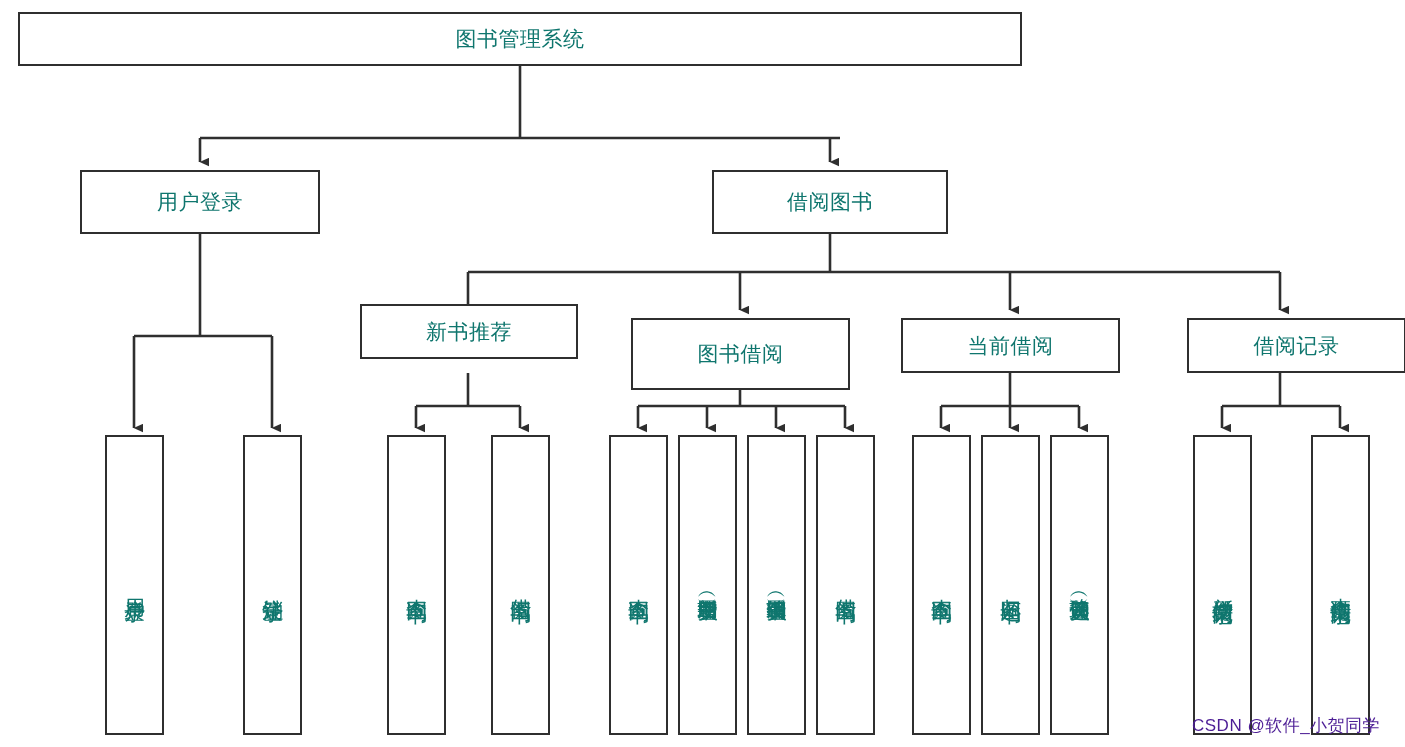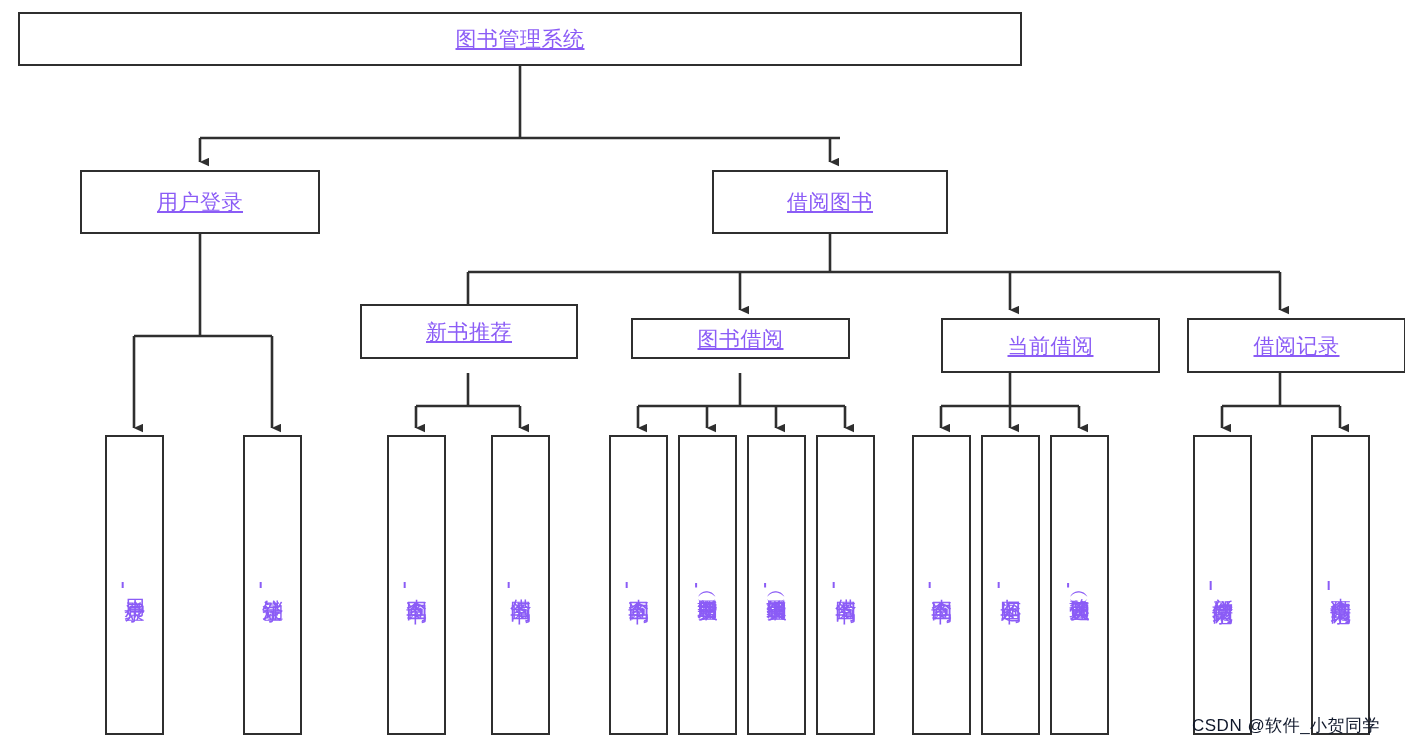--- a/index.html
+++ b/index.html
@@ -26,22 +26,21 @@
     pointer-events: none;
   }
   .node {
     position: absolute;
     box-sizing: border-box;
     background: #ffffff;
     border: 2.5px solid #2f2f2f;
     display: flex;
     align-items: center;
     justify-content: center;
-    color: #8b5cf6;
-    text-decoration: underline;
+    color: #0f766e;
   }
   .node.h {
     
   }
   .node.h .label {
     font-size: 21px;
     line-height: 1.2;
     letter-spacing: 0.5px;
     white-space: nowrap;
   }
@@ -58,21 +57,21 @@
     letter-spacing: 1.5px;
     white-space: nowrap;
     text-align: center;
   }
   .node.v.tight .label {
     font-size: 20px;
     letter-spacing: 0.5px;
   }
   .watermark {
     position: absolute;
-    color: #0f172a;
+    color: #4c1d95;
     font-size: 17px;
     letter-spacing: 0.5px;
     white-space: nowrap;
     user-select: none;
   }
 </style>
 </head>
 <body>
 
 <div id="canvas">
@@ -134,24 +133,24 @@
   <div class="node h" style="left:80px; top:170px; width:240px; height:64px;">
     <span class="label">用户登录</span>
   </div>
   <div class="node h" style="left:712px; top:170px; width:236px; height:64px;">
     <span class="label">借阅图书</span>
   </div>
 
   <div class="node h" style="left:360px; top:304px; width:218px; height:55px;">
     <span class="label">新书推荐</span>
   </div>
-  <div class="node h" style="left:631px; top:318px; width:219px; height:41px;">
+  <div class="node h" style="left:631px; top:318px; width:219px; height:72px;">
     <span class="label">图书借阅</span>
   </div>
-  <div class="node h" style="left:901px; top:318px; width:219px; height:55px;margin-left:40px;">
+  <div class="node h" style="left:901px; top:318px; width:219px; height:55px;">
     <span class="label">当前借阅</span>
   </div>
   <div class="node h" style="left:1187px; top:318px; width:219px; height:55px;">
     <span class="label">借阅记录</span>
   </div>
 
   <div class="node v" style="left:105px; top:435px; width:59px; height:300px;">
     <span class="label">用户登录</span>
   </div>
   <div class="node v" style="left:243px; top:435px; width:59px; height:300px;">

